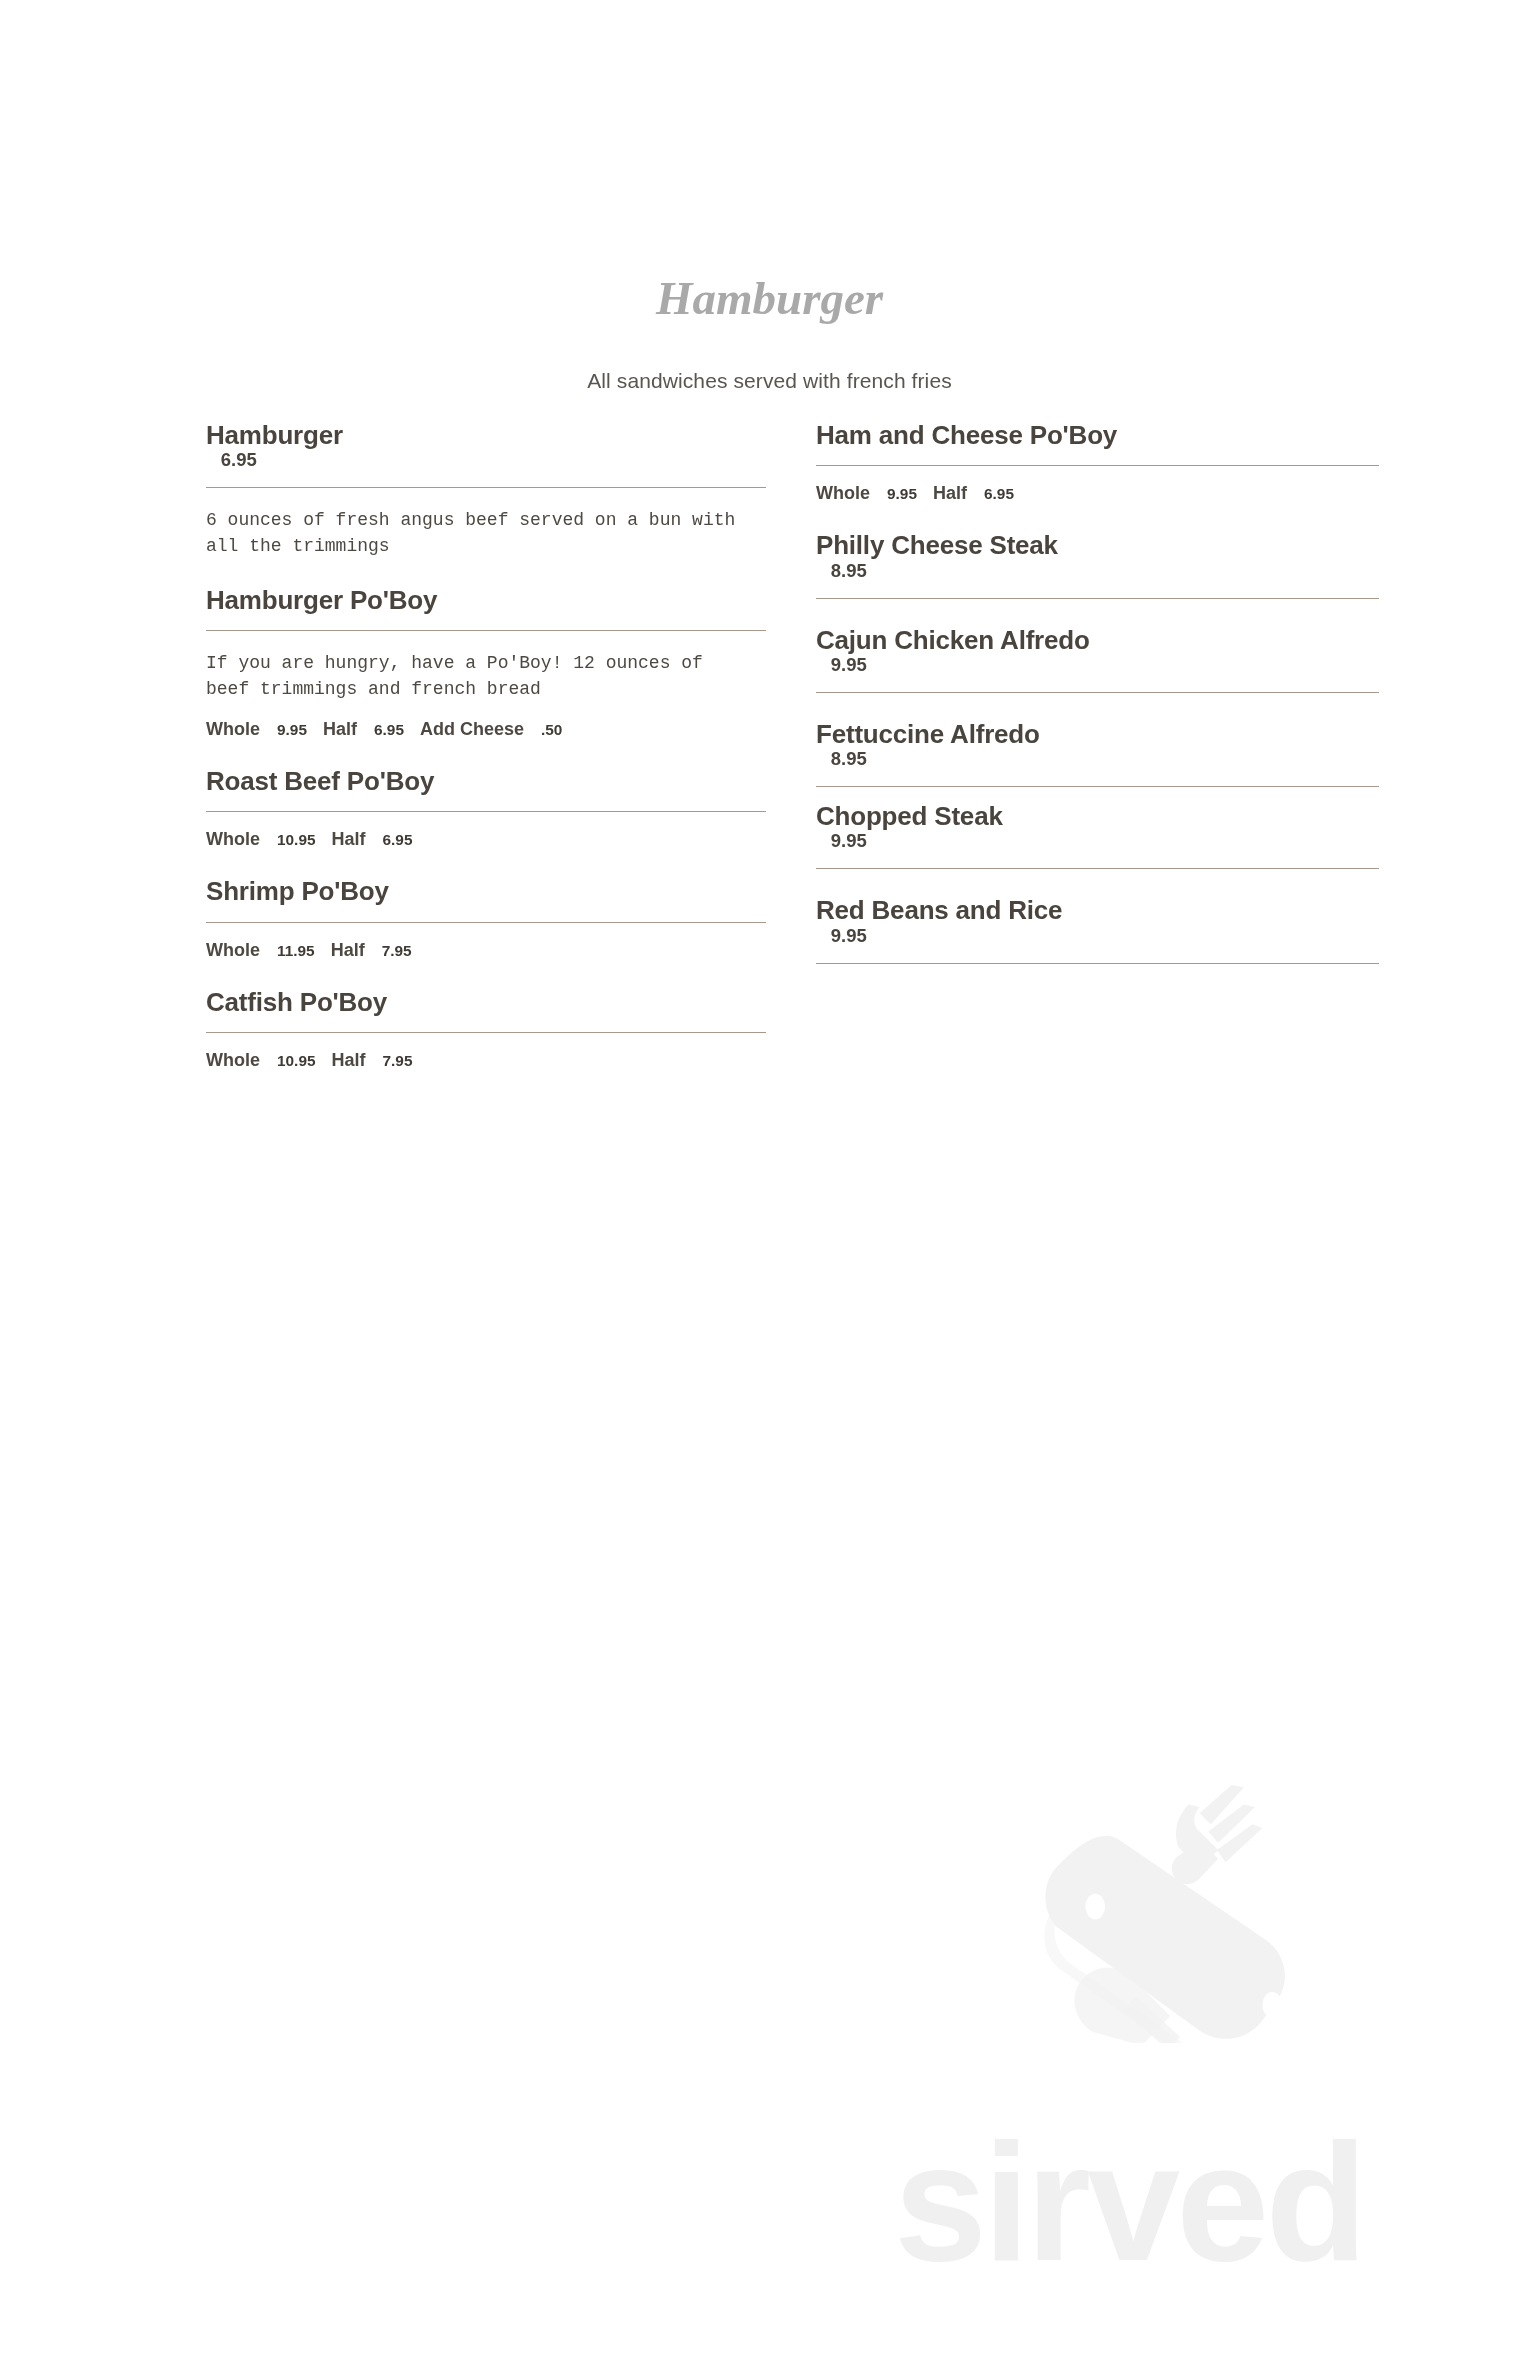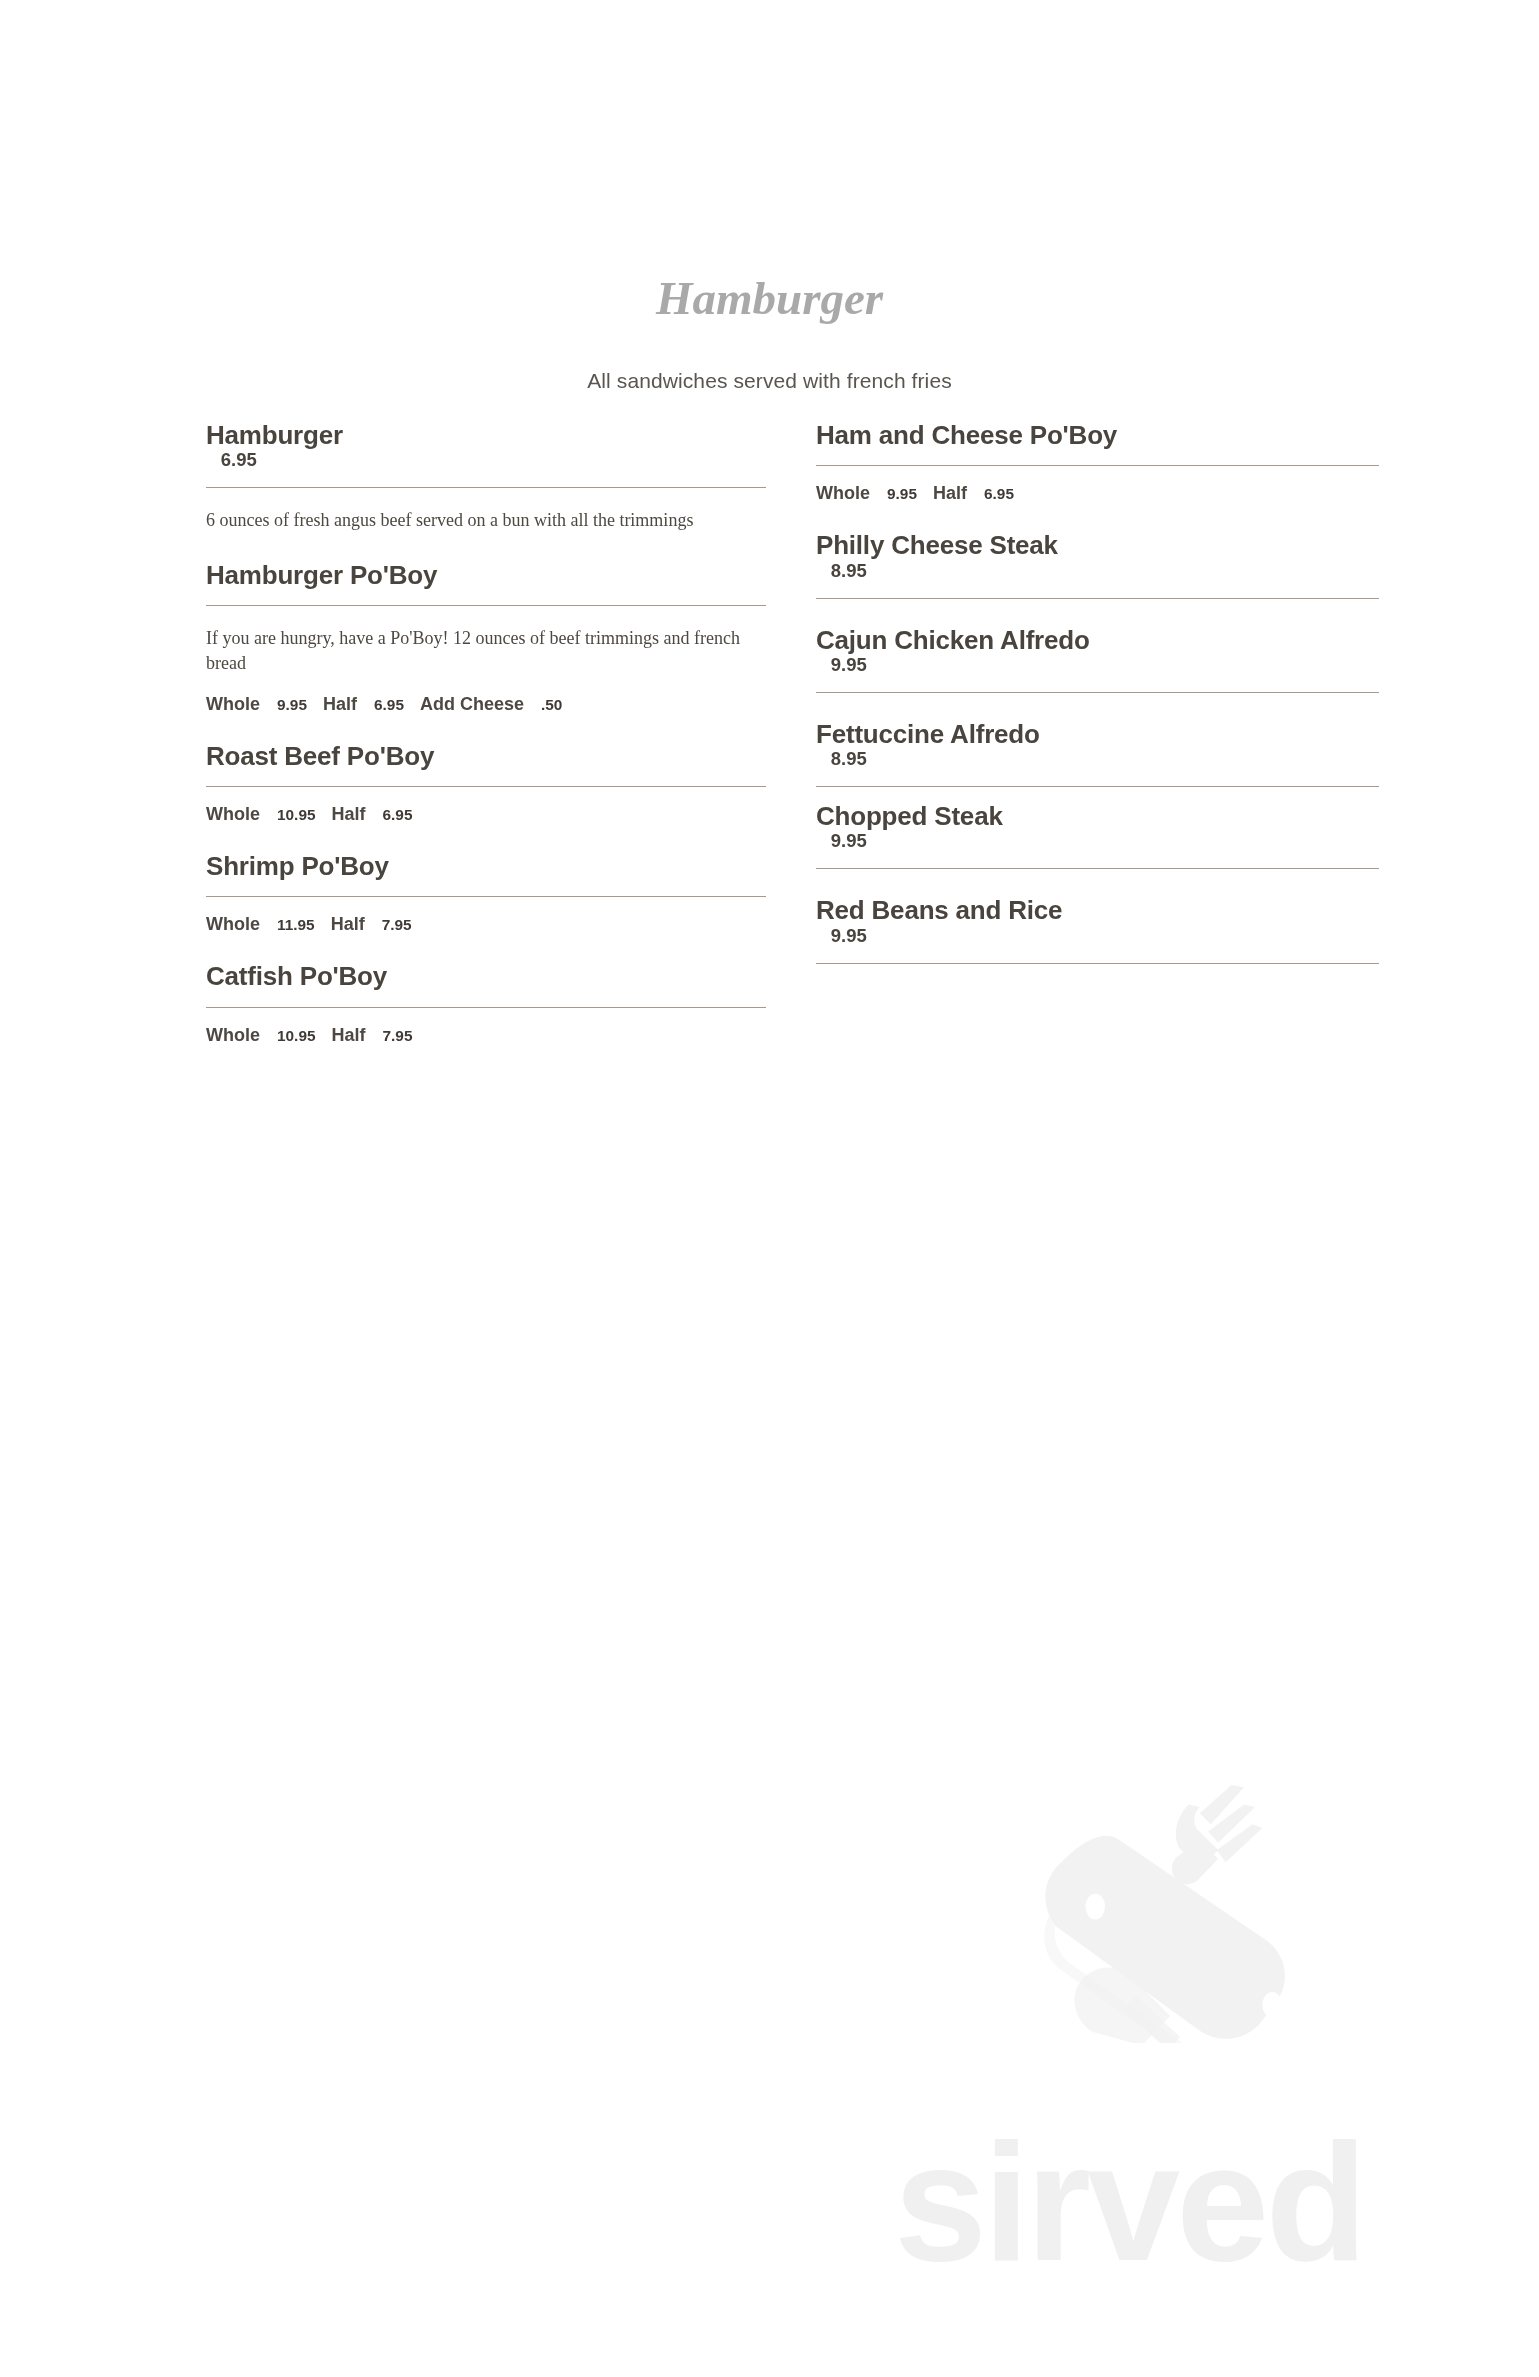--- a/index.html
+++ b/index.html
@@ -123,21 +123,21 @@
   .item-price {
     font-family: "Liberation Sans", sans-serif;
     font-weight: 700;
     font-size: 18.5px;
     color: #4a443e;
     white-space: nowrap;
     padding-left: 14.8px;
   }
 
   .item-desc {
-    font-family: Liberation Serif, serif;
+    font-family: Liberation Mono, monospace;
     font-size: 18px;
     line-height: 1.42;
     color: #4d4842;
     margin-top: 19.7px;
     max-width: 548px;
   }
 
   .variants {
     margin-top: 17px;
     display: flex;

